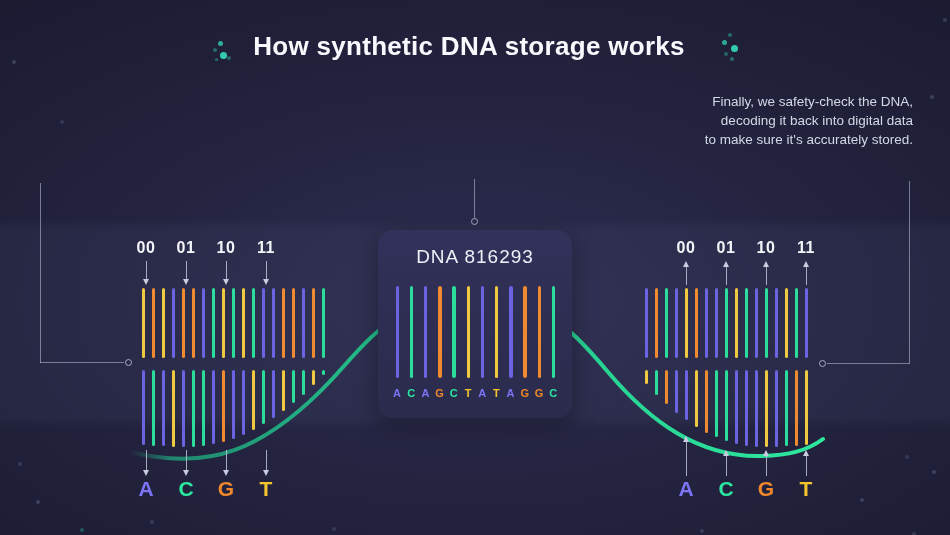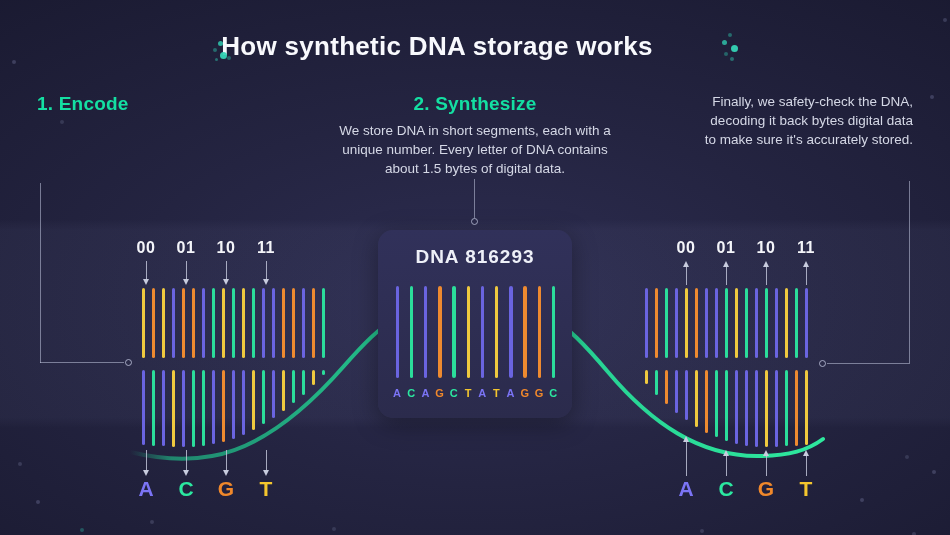--- a/index.html
+++ b/index.html
@@ -5,21 +5,21 @@
   html,body{margin:0;padding:0;background:#101020;}
   .stage{
     position:relative;width:950px;height:535px;overflow:hidden;
     font-family:"Liberation Sans",sans-serif;
     background:
       linear-gradient(180deg, rgba(255,255,255,0) 0 41%, rgba(160,170,220,0.05) 43% 78%, rgba(255,255,255,0) 80%),
       radial-gradient(ellipse 760px 400px at 50% 56%, #2d2d51 0%, #242441 46%, #1a1a31 100%);
   }
   .dot{position:absolute;border-radius:50%;}
   h1{position:absolute;left:0;top:31px;width:874px;margin:0;text-align:center;
-     font-size:26px;font-weight:bold;color:#f8f9fd;letter-spacing:.3px;}
+     font-size:26px;font-weight:bold;color:#f8f9fd;letter-spacing:.3px;padding-left:32px;}
   .step{position:absolute;top:93px;width:260px;}
   .step h2{margin:0 0 7px 0;font-size:19px;font-weight:bold;color:#14dfa2;letter-spacing:.2px;}
   .step p{margin:0;font-size:13.5px;line-height:1.4;color:#d5d8e6;white-space:pre-line;}
   .step.enc{left:37px;text-align:left;}
   .step.syn{left:303px;width:344px;text-align:center;}
   .step.dec{left:653px;text-align:right;}
   .cline{position:absolute;background:rgba(193,198,222,.55);}
   .ccircle{position:absolute;width:5px;height:5px;border:1px solid rgba(193,198,222,.8);
            border-radius:50%;background:transparent;}
   .bar{position:absolute;border-radius:2px;}
@@ -33,21 +33,21 @@
     border-left:3.5px solid transparent;border-right:3.5px solid transparent;
     border-top:6px solid #c8ccde;}
   .arrow.up .s{top:5px;bottom:0;}
   .arrow.up .h{position:absolute;top:0;left:1px;width:0;height:0;
     border-left:3.5px solid transparent;border-right:3.5px solid transparent;
     border-bottom:6px solid #c8ccde;}
   .card{position:absolute;left:378px;top:230px;width:194px;height:188px;border-radius:15px;
         background:linear-gradient(180deg,#31315a 0%,#2b2b4c 100%);
         box-shadow:0 6px 24px rgba(0,0,0,.35);}
   .card h3{position:absolute;left:0;top:16px;width:100%;margin:0;text-align:center;
-           font-size:19px;font-weight:bold;color:#eef0f8;letter-spacing:1px;}
+           font-size:19px;font-weight:normal;color:#eef0f8;letter-spacing:1px;}
   .seqletter{position:absolute;width:14px;top:157px;text-align:center;
              font-size:11px;font-weight:bold;}
   .curve{position:absolute;left:0;top:0;pointer-events:none;}
 </style>
 </head>
 <body>
 
 <div class="stage">
 
   
@@ -66,31 +66,24 @@
              C 652 424 700 456 757 456 C 790 456 808 450 823 439" fill="none" stroke="url(#cg)" stroke-width="4" stroke-linecap="round"></path>
   </svg>
 
   
   <h1>How synthetic DNA storage works</h1>
   <span></span>
   <span></span>
 
   
   <div class="step enc">
-    <h2>1. Encode</h2>
-  </div>
-  <div class="step syn">
-    <h2>2. Synthesize</h2>
-    <p>We store DNA in short segments, each with a
-unique number. Every letter of DNA contains
-about 1.5 bytes of digital data.</p>
   </div>
   <div class="step dec">
     <p>Finally, we safety-check the DNA,
-decoding it back bytes digital data
+decoding it back into digital data
 to make sure it's accurately stored.</p>
   </div>
 
   
   <div class="cline" style="left:40px;top:183px;width:1px;height:180px"></div>
   <div class="cline" style="left:40px;top:362px;width:84px;height:1px"></div>
   <div class="ccircle" style="left:125px;top:359px"></div>
   <div class="cline" style="left:909px;top:181px;width:1px;height:183px"></div>
   <div class="cline" style="left:827px;top:363px;width:82px;height:1px"></div>
   <div class="ccircle" style="left:819px;top:360px"></div>

